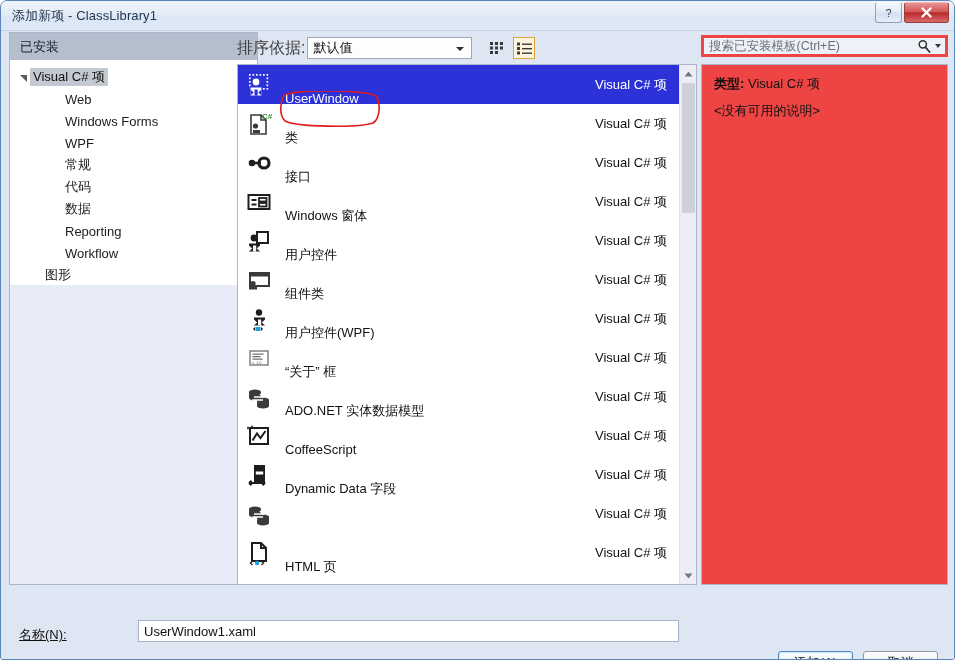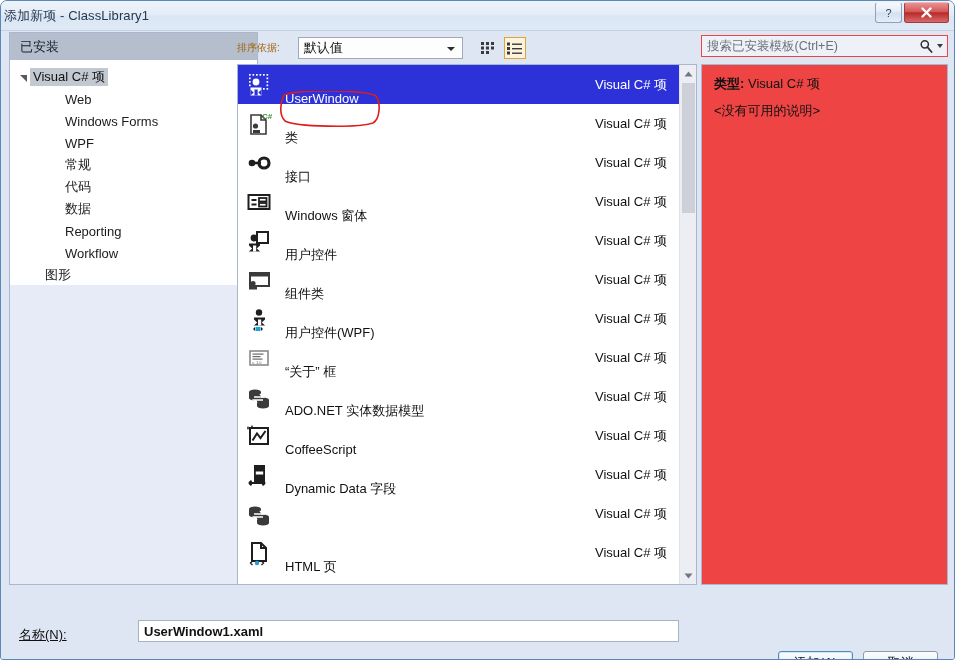--- a/index.html
+++ b/index.html
@@ -29,21 +29,21 @@
     position: absolute;
     left: 0; top: 0;
     width: 955px;
     height: 30px;
     box-sizing: border-box;
     background: linear-gradient(to bottom, #eef3fa 0%, #e3ecf7 48%, #dbe6f4 52%, #dfe9f6 100%);
     border-bottom: 1px solid #c2d2e6;
   }
   #window-title {
     position: absolute;
-    left: 3px;
+    left: 11px;
     top: 6px;
     font-size: 13px;
     color: #24394f;
     letter-spacing: 0.1px;
     white-space: nowrap;
   }
   .winbtn {
     position: absolute;
     top: 1px;
     height: 21px;
@@ -142,23 +142,23 @@
   #center-toolbar {
     position: absolute;
     left: 236px;
     top: 4px;
     width: 460px;
     height: 26px;
     display: flex;
     align-items: center;
   }
   #sort-label {
-    font-size: 10px;
-    color: #a16207;
-    margin-right: 18px;
+    font-size: 16px;
+    color: #404040;
+    margin-right: 2px;
     white-space: nowrap;
   }
   #sort-combo {
     position: relative;
     width: 165px;
     height: 22px;
     box-sizing: border-box;
     background: #fdfdfe;
     border: 1px solid #a0a9b8;
     display: flex;
@@ -283,21 +283,21 @@
 
   
   #search-box {
     position: absolute;
     left: 700px;
     top: 4px;
     width: 247px;
     height: 22px;
     box-sizing: border-box;
     background: #eef1f7;
-    border: 1px solid #ef4444;
+    border: 3px solid #ef4444;
     display: flex;
     align-items: center;
     cursor: text;
   }
   #search-input {
     border: 0;
     background: transparent;
     outline: none;
     font-family: inherit;
     font-size: 12.5px;
@@ -360,21 +360,20 @@
     width: 541px;
     height: 22px;
     box-sizing: border-box;
     background: #ffffff;
     border: 1px solid #a8b2c2;
     font-family: inherit;
     font-size: 13px;
     color: #111;
     padding-left: 5px;
     outline: none;
-    font-weight: bold;
   }
   #button-bar {
     position: absolute;
     left: 777px;
     top: 620px;
   }
   .dlgbtn {
     position: absolute;
     top: 0;
     width: 75px;

